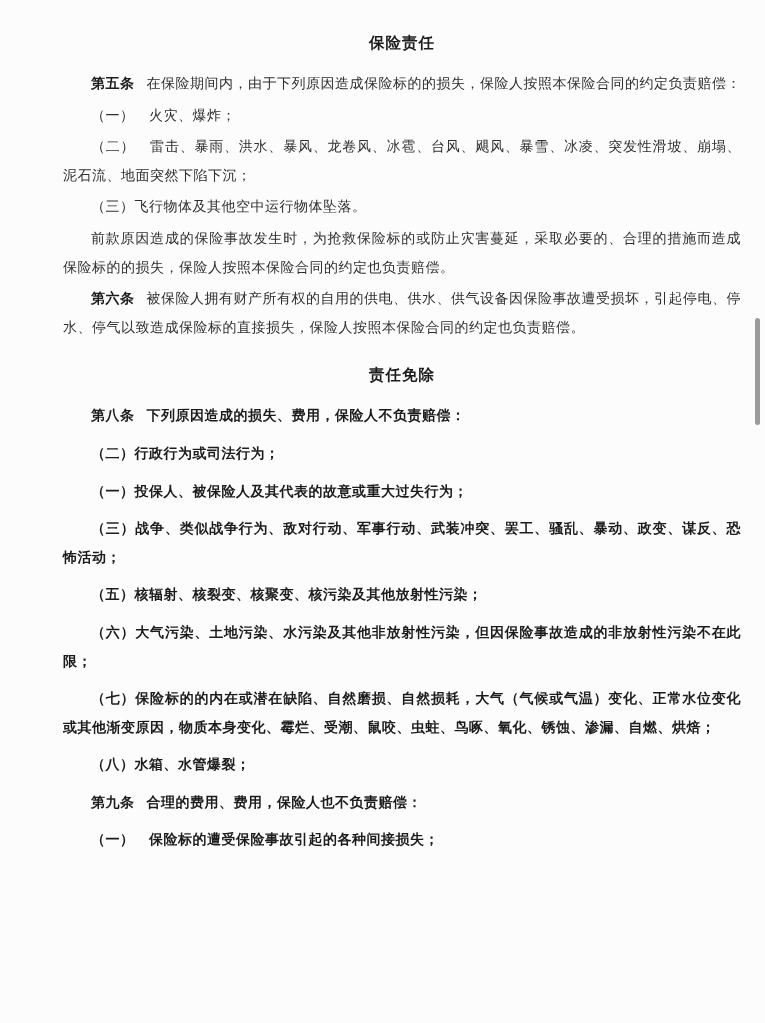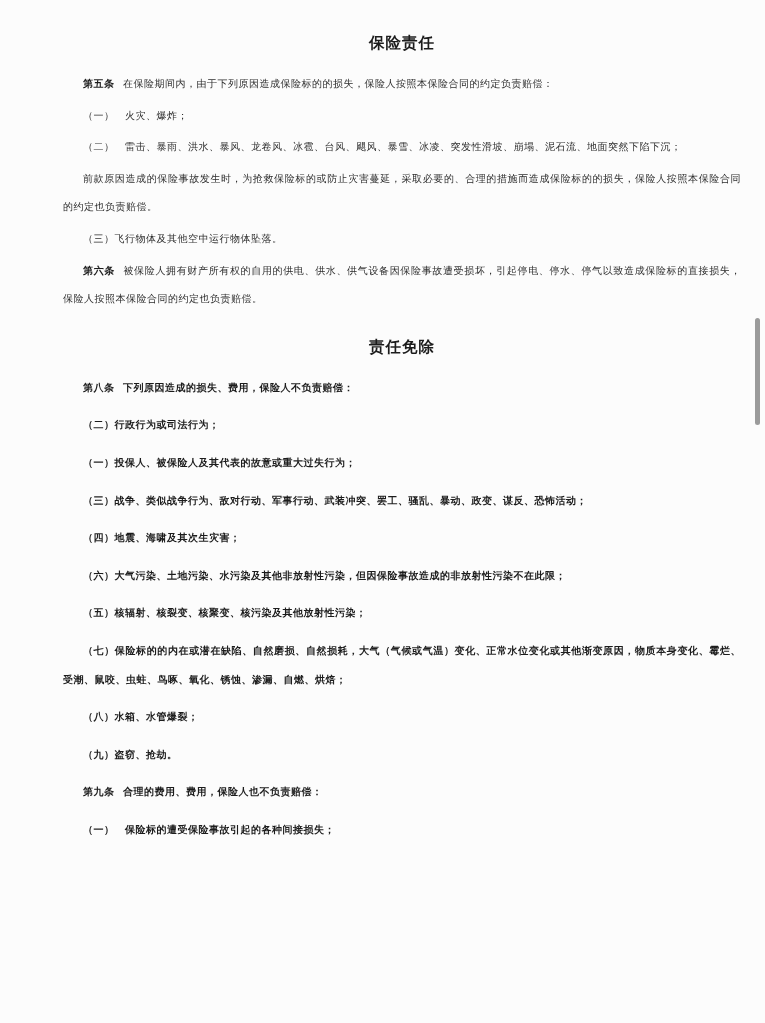--- a/index.html
+++ b/index.html
@@ -31,21 +31,21 @@
     color: var(--ink-strong);
     letter-spacing: 1px;
     line-height: 22px;
   }
   .sec-title.second {
     margin-top: 22px;
   }
   p.para {
     margin: 3px 0;
     text-indent: 2em;
-    font-size: 10px;
+    font-size: 14px;
     line-height: 28.6px;
     letter-spacing: 0.5px;
     text-align: justify;
     color: var(--ink);
   }
   p.para.strong {
     font-weight: bold;
     color: var(--ink-strong);
     margin-top: 9px;
   }
@@ -68,34 +68,32 @@
 </head>
 <body>
 
 <div class="page">
 
   <h2 class="sec-title">保险责任</h2>
 
   <p class="para"><b class="lbl">第五条</b><span class="txt">在保险期间内，由于下列原因造成保险标的的损失，保险人按照本保险合同的约定负责赔偿：</span></p>
   <p class="para"><span class="txt">（一）　火灾、爆炸；</span></p>
   <p class="para"><span class="txt">（二）　雷击、暴雨、洪水、暴风、龙卷风、冰雹、台风、飓风、暴雪、冰凌、突发性滑坡、崩塌、泥石流、地面突然下陷下沉；</span></p>
+  <p class="para"><span class="txt">（三）飞行物体及其他空中运行物体坠落。</span></p>
   <p class="para"><span class="txt">前款原因造成的保险事故发生时，为抢救保险标的或防止灾害蔓延，采取必要的、合理的措施而造成保险标的的损失，保险人按照本保险合同的约定也负责赔偿。</span></p>
-  <p class="para"><span class="txt">（三）飞行物体及其他空中运行物体坠落。</span></p>
   <p class="para"><b class="lbl">第六条</b><span class="txt">被保险人拥有财产所有权的自用的供电、供水、供气设备因保险事故遭受损坏，引起停电、停水、停气以致造成保险标的直接损失，保险人按照本保险合同的约定也负责赔偿。</span></p>
 
   <h2 class="sec-title second">责任免除</h2>
 
   <p class="para strong"><b class="lbl">第八条</b><span class="txt">下列原因造成的损失、费用，保险人不负责赔偿：</span></p>
   <p class="para strong"><span class="txt">（二）行政行为或司法行为；</span></p>
   <p class="para strong"><span class="txt">（一）投保人、被保险人及其代表的故意或重大过失行为；</span></p>
   <p class="para strong"><span class="txt">（三）战争、类似战争行为、敌对行动、军事行动、武装冲突、罢工、骚乱、暴动、政变、谋反、恐怖活动；</span></p>
-  <p class="para strong"><span class="txt">（四）地震、海啸及其次生灾害；</span></p>
+  <p class="para strong"><span class="txt">（五）核辐射、核裂变、核聚变、核污染及其他放射性污染；</span></p>
   <p class="para strong"><span class="txt">（六）大气污染、土地污染、水污染及其他非放射性污染，但因保险事故造成的非放射性污染不在此限；</span></p>
-  <p class="para strong"><span class="txt">（五）核辐射、核裂变、核聚变、核污染及其他放射性污染；</span></p>
   <p class="para strong"><span class="txt">（七）保险标的的内在或潜在缺陷、自然磨损、自然损耗，大气（气候或气温）变化、正常水位变化或其他渐变原因，物质本身变化、霉烂、受潮、鼠咬、虫蛀、鸟啄、氧化、锈蚀、渗漏、自燃、烘焙；</span></p>
   <p class="para strong"><span class="txt">（八）水箱、水管爆裂；</span></p>
-  <p class="para strong"><span class="txt">（九）盗窃、抢劫。</span></p>
   <p class="para strong"><b class="lbl">第九条</b><span class="txt">合理的费用、费用，保险人也不负责赔偿：</span></p>
   <p class="para strong"><span class="txt">（一）　保险标的遭受保险事故引起的各种间接损失；</span></p>
 
 </div>
 
 <div class="scrollbar-thumb"></div>
 
 </body></html>

